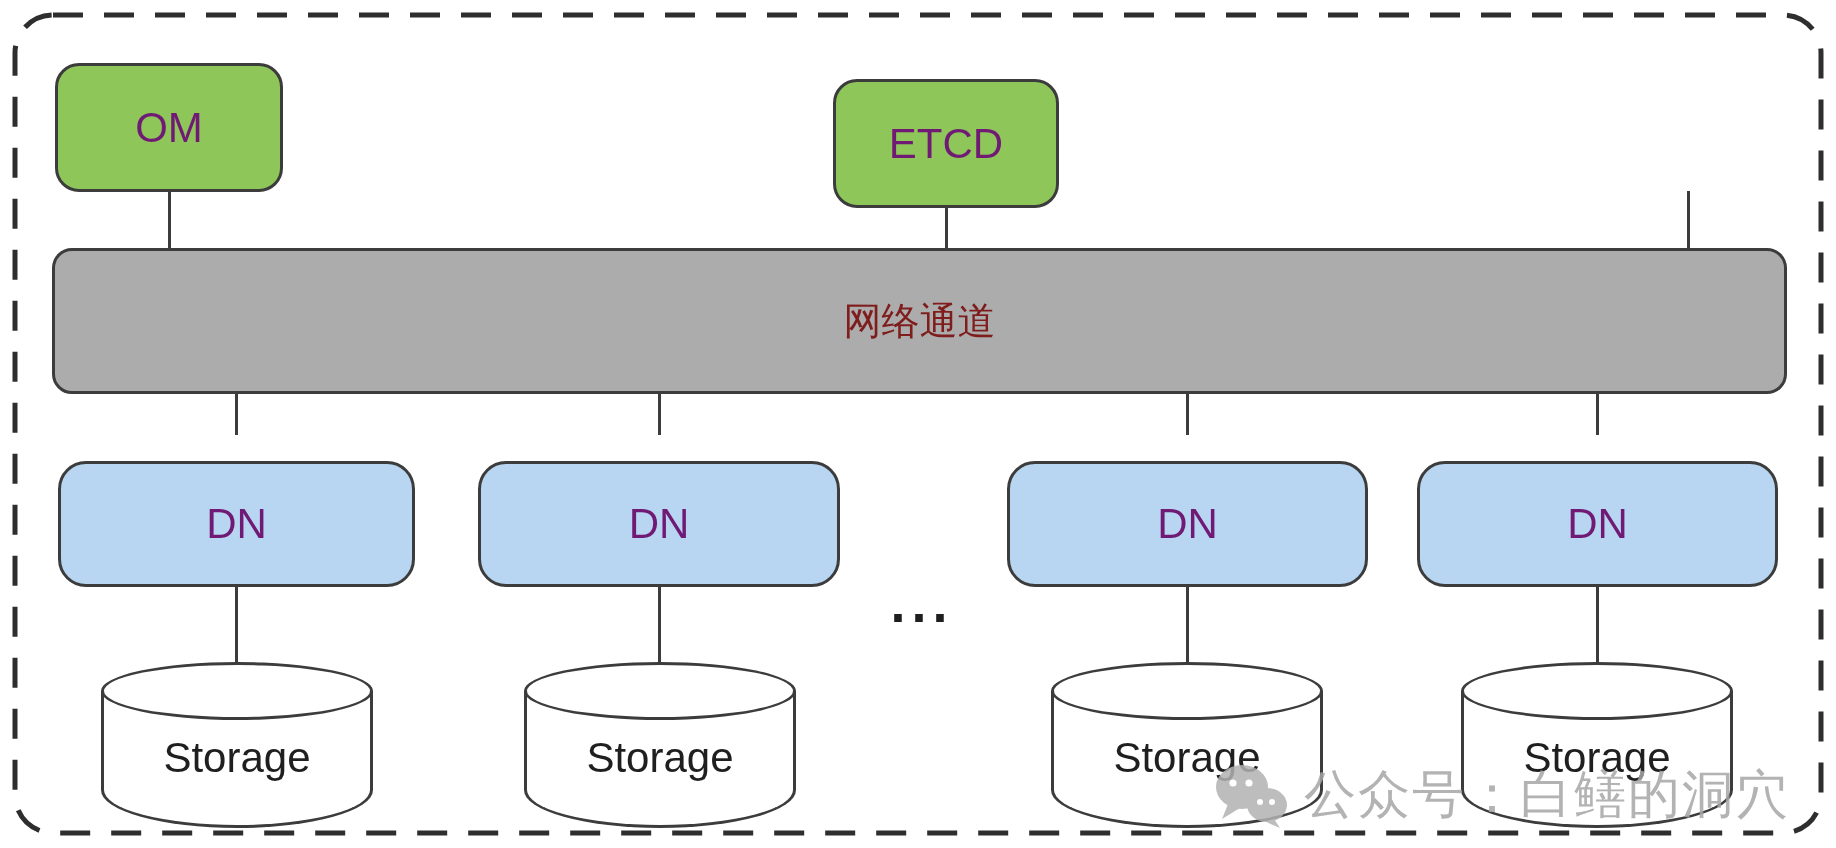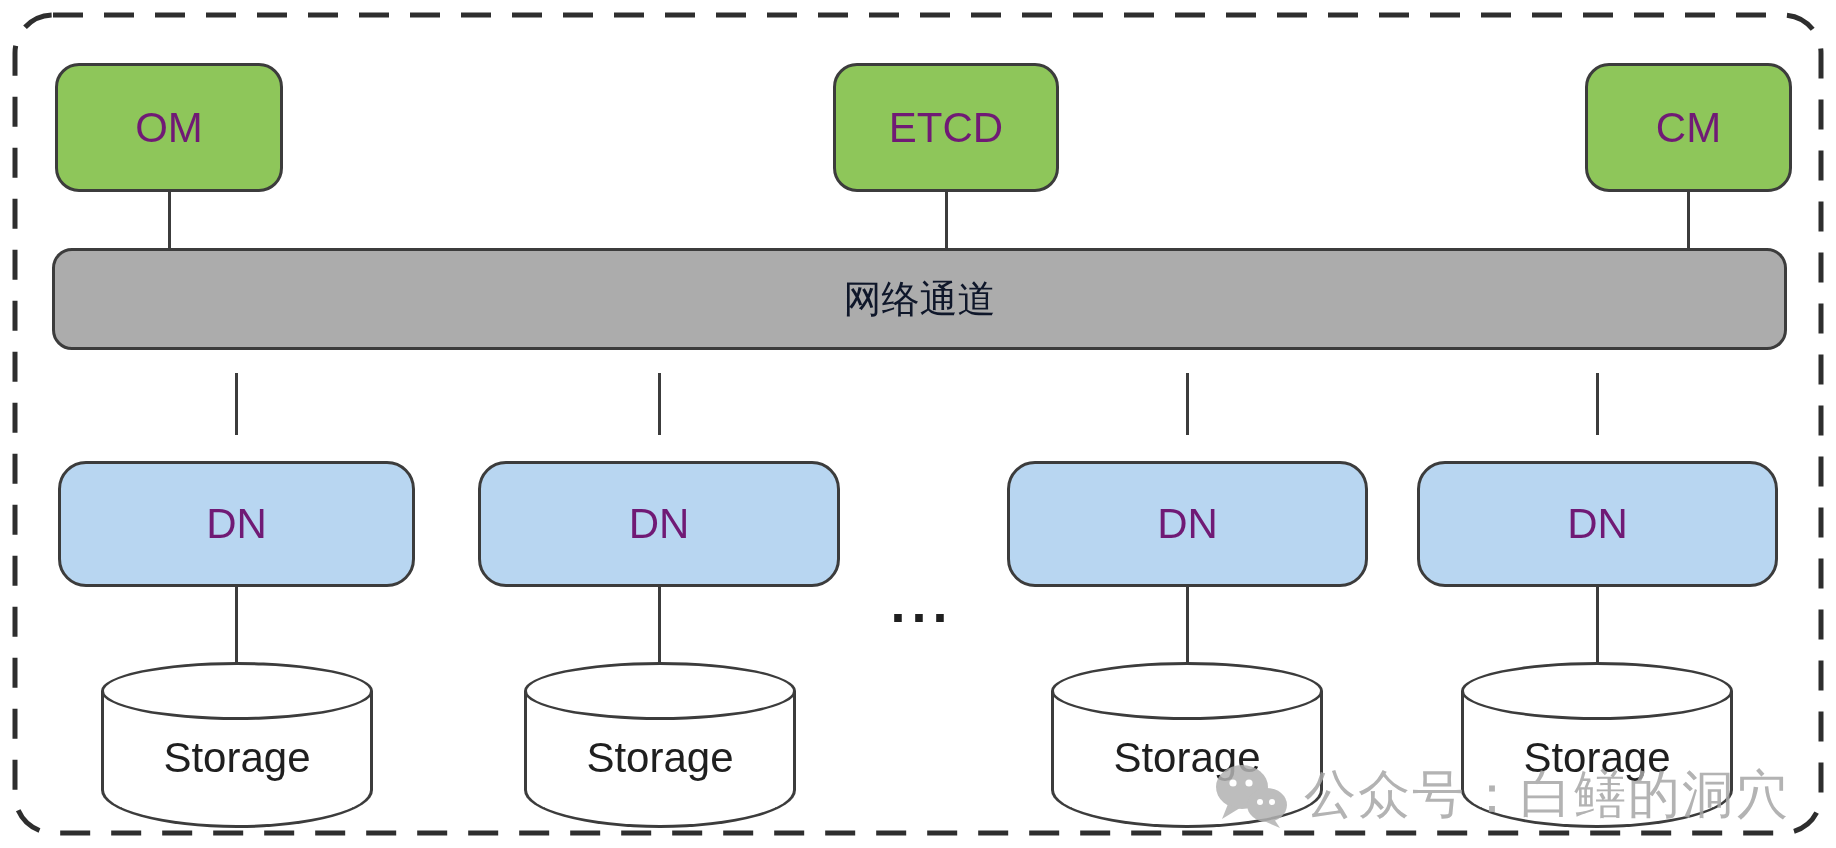--- a/index.html
+++ b/index.html
@@ -45,30 +45,30 @@
     border-radius: 28px;
     top: 432px;
     height: 126px;
     margin-top: 29px;
   }
   .bus {
     position: absolute;
     left: 52px;
     top: 248px;
     width: 1735px;
-    height: 102px;
+    height: 146px;
     box-sizing: border-box;
     background: #acacac;
     border: 3px solid #3c3c3c;
     border-radius: 20px;
     display: flex;
     align-items: center;
     justify-content: center;
     font-size: 38px;
-    color: #0f172a;
+    color: #7f1d1d;
     z-index: 1;
   }
   .cyl {
     position: absolute;
     top: 662px;
     width: 272px;
     height: 166px;
     z-index: 2;
   }
   .cyl-top {
@@ -144,22 +144,21 @@
   <div class="vline" style="left:658px;  top:373px; height:62px;"></div>
   <div class="vline" style="left:1186px; top:373px; height:62px;"></div>
   <div class="vline" style="left:1596px; top:373px; height:62px;"></div>
 
   <div class="vline" style="left:235px;  top:556px; height:114px;"></div>
   <div class="vline" style="left:658px;  top:556px; height:114px;"></div>
   <div class="vline" style="left:1186px; top:556px; height:114px;"></div>
   <div class="vline" style="left:1596px; top:556px; height:114px;"></div>
 
   <div class="node green" style="left:55px;   width:228px;">OM</div>
-  <div class="node green" style="left:833px;  width:226px;">ETCD</div>
-  <div class="node green" style="left:1585px; width:207px;">CM</div>
+  <div class="node green" style="left:833px;  width:226px;margin-top:16px;">ETCD</div>
 
   <div class="bus">网络通道</div>
 
   <div class="node blue" style="left:58px;   width:357px;">DN</div>
   <div class="node blue" style="left:478px;  width:362px;">DN</div>
   <div class="node blue" style="left:1007px; width:361px;">DN</div>
   <div class="node blue" style="left:1417px; width:361px;">DN</div>
 
   <div class="ellipsis">...</div>
 

